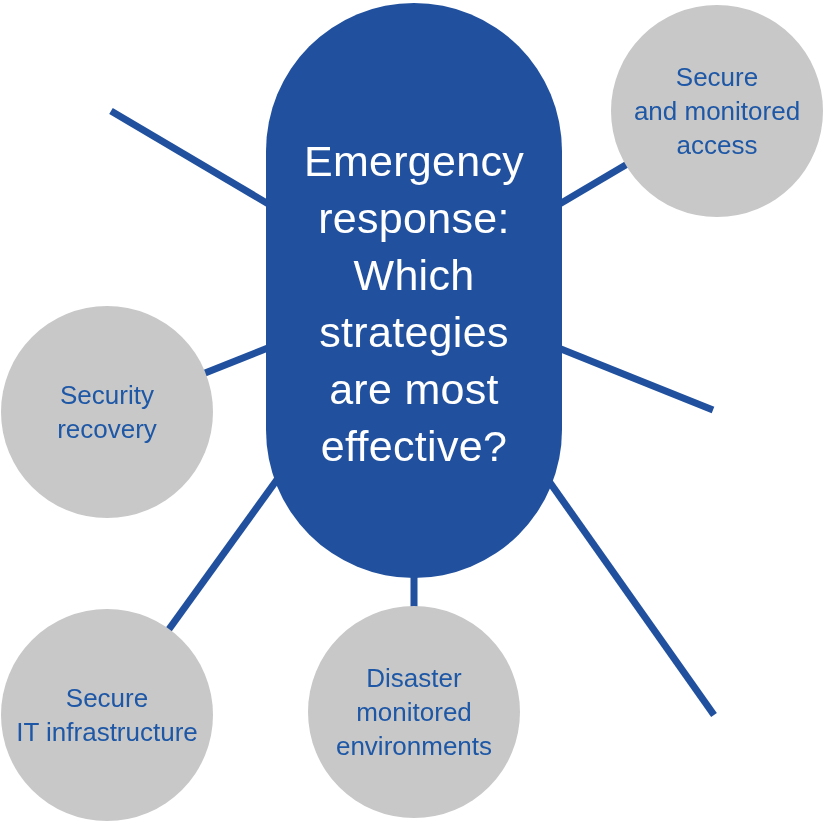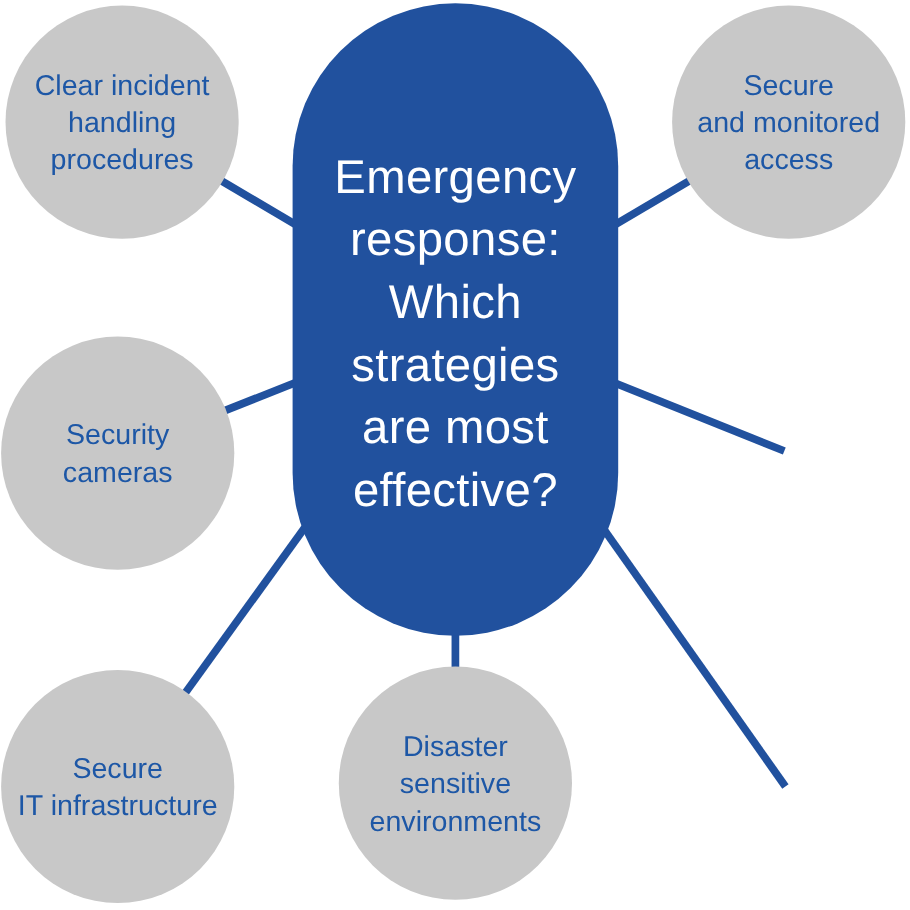--- a/index.html
+++ b/index.html
@@ -86,46 +86,41 @@
   <svg class="connectors" viewBox="0 0 827 827" xmlns="http://www.w3.org/2000/svg">
     <line x1="111" y1="111" x2="414" y2="290"></line>
     <line x1="717" y1="111" x2="414" y2="290"></line>
     <line x1="107" y1="412" x2="414" y2="290"></line>
     <line x1="713" y1="410" x2="414" y2="290"></line>
     <line x1="107" y1="715" x2="414" y2="290"></line>
     <line x1="414" y1="712" x2="414" y2="290"></line>
     <line x1="714" y1="715" x2="414" y2="290"></line>
   </svg>
 
-  <div class="node n-tl">
-    <span class="node-label">Clear incident
-handling
-procedures</span>
-  </div>
 
   <div class="node n-tr">
     <span class="node-label">Secure
 and monitored
 access</span>
   </div>
 
   <div class="node n-ml">
     <span class="node-label">Security
-cameras</span>
+recovery</span>
   </div>
 
 
   <div class="node n-bl">
     <span class="node-label">Secure
 IT infrastructure</span>
   </div>
 
   <div class="node n-bc">
     <span class="node-label">Disaster
-sensitive
+monitored
 environments</span>
   </div>
 
 
   <div class="center-pill">
     <span class="pill-label">Emergency
 response:
 Which
 strategies
 are most

